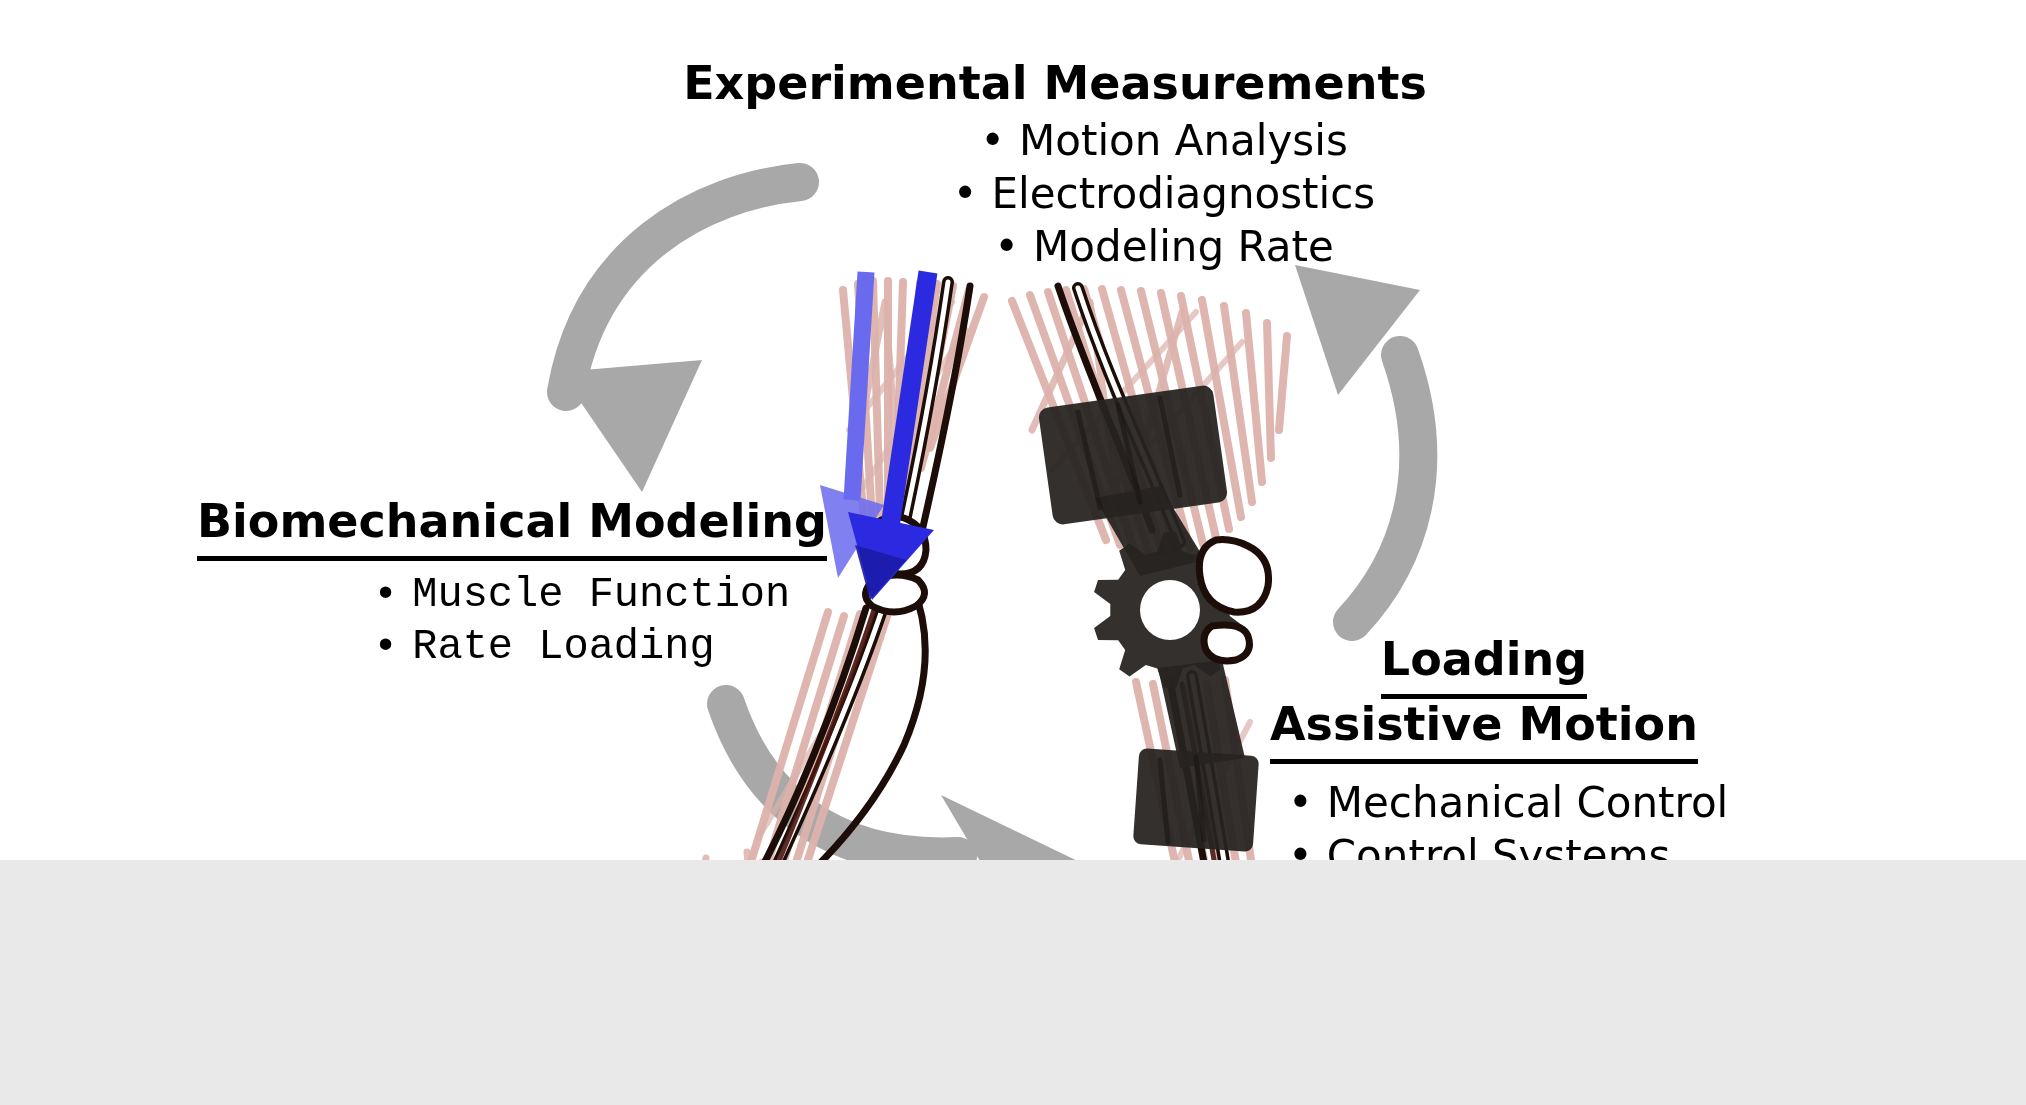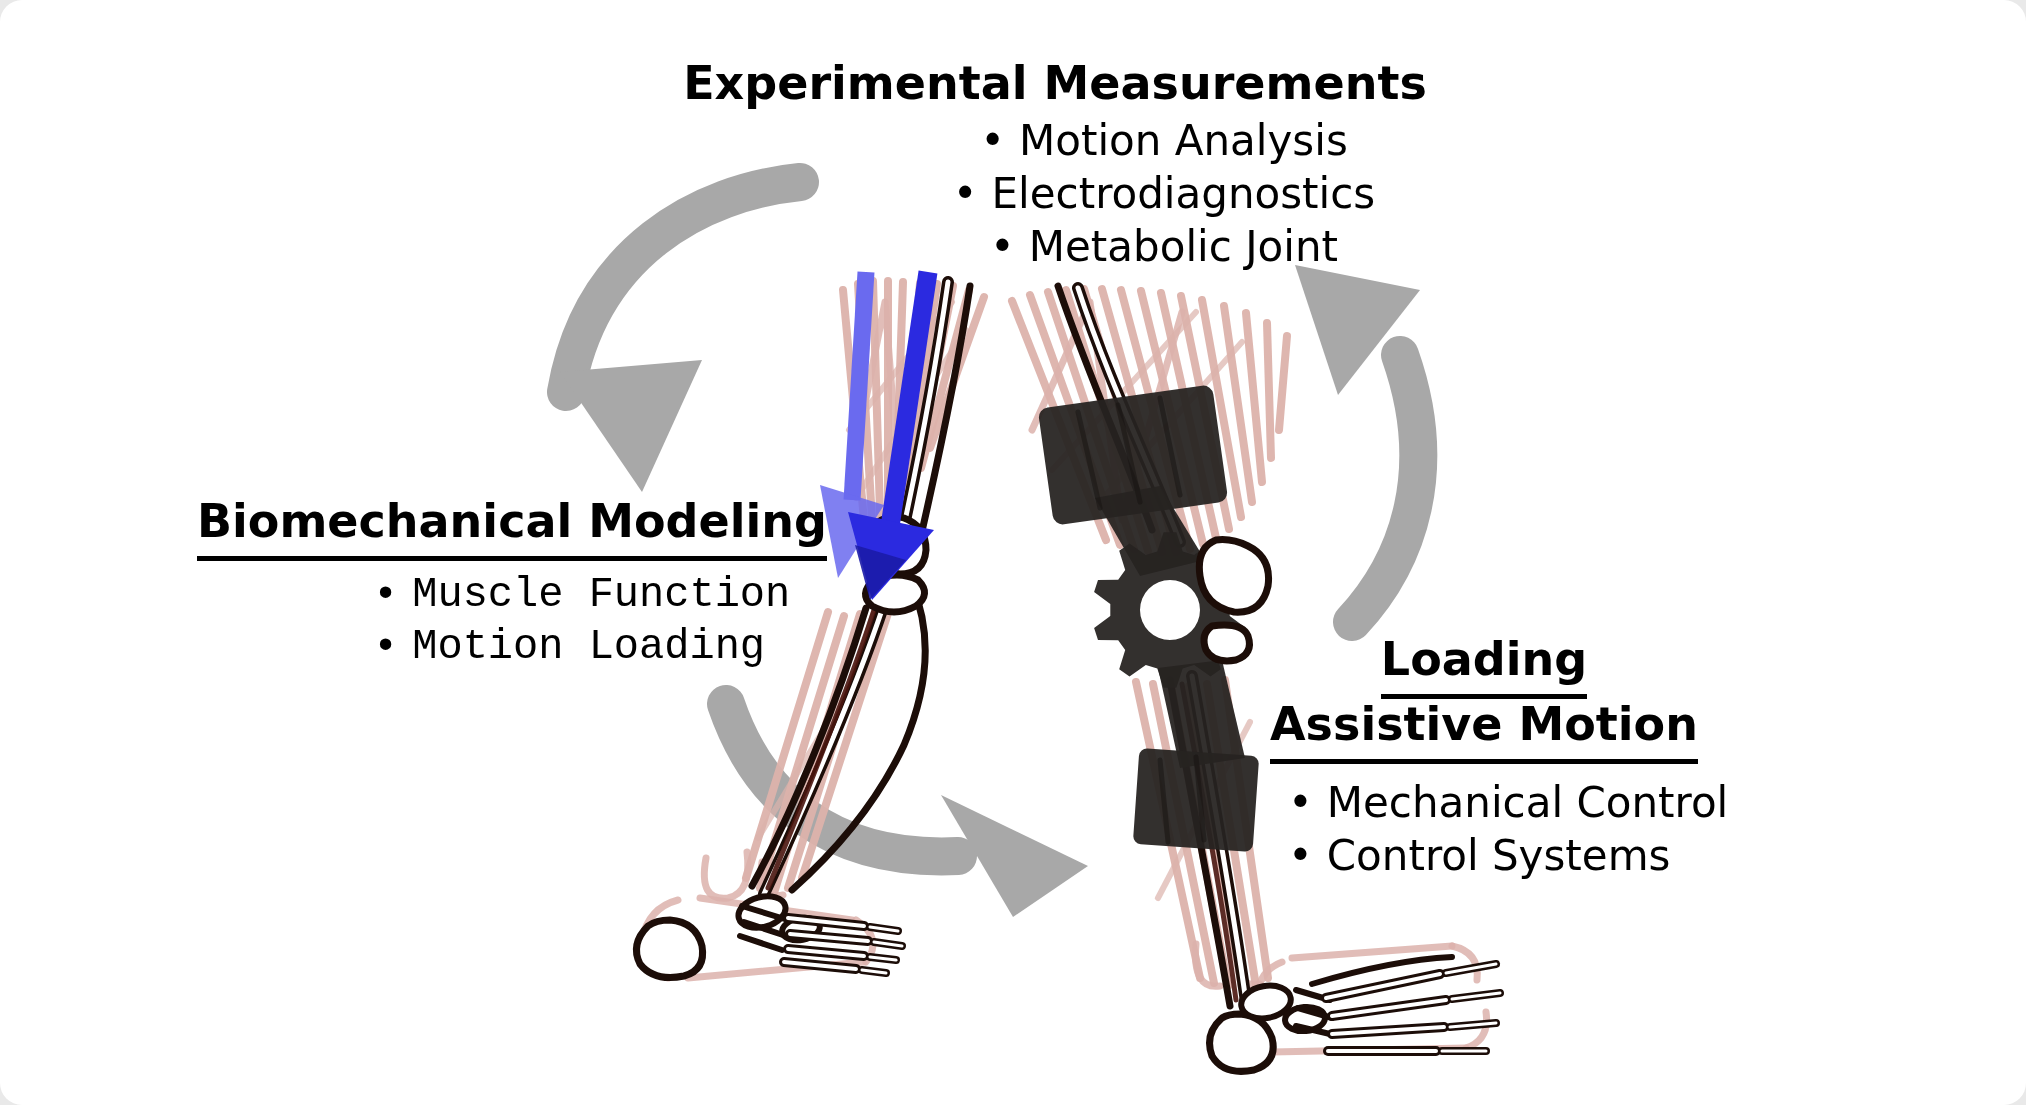--- a/index.html
+++ b/index.html
@@ -2,22 +2,22 @@
 <html style="--background: #ffffff; --text: #000000; --arrow-gray: #a8a8a8; --muscle-pink: #dcb2ab; --ink: #1c0d08; --maroon: #4a150e; --exo-dark: #262321; --blue-light: #6a6aef; --blue-dark: #2b2ae0; --blue-deep: #1b1ba8; --bone-fill: #ffffff; --bullet-glyph: &quot;•&quot;;"><head>
 <meta charset="utf-8">
 <style>
   :root{
     --arrow-gray:#a8a8a8; --muscle-pink:#dcb2ab; --ink:#1c0d08; --maroon:#4a150e;
     --exo-dark:#262321; --blue-light:#6a6aef; --blue-dark:#2b2ae0; --blue-deep:#1b1ba8;
     --text:#000000; --background:#ffffff; --bone-fill:#ffffff;
   }
   html,body{margin:0;padding:0;background:#e9e9e9;}
   .canvas{
-    position:relative; width:2026px; height:1105px; background:var(--background);
-    font-family:"DejaVu Sans","Liberation Sans",sans-serif; overflow:hidden;border-radius:22px;
+    position:relative; width:2026px; height:860px; background:var(--background);
+    font-family:"DejaVu Sans","Liberation Sans",sans-serif; overflow:hidden;
   }
   .art{position:absolute;left:0;top:0;width:2026px;height:1105px;}
   .block{position:absolute;color:var(--text);}
   .hd{font-weight:bold;font-size:46px;line-height:50px;white-space:nowrap;}
   .hd .u{display:inline-block;border-bottom:5px solid var(--text);padding-bottom:10px;}
   ul.bl{list-style:none;margin:0;padding:0;}
   ul.bl li{font-size:42px;line-height:52px;white-space:nowrap;}
   ul.bl li::before{content:var(--bullet-glyph,"\2022");margin-right:14px;}
   #top-block{left:650px;top:58px;width:810px;}
   #top-block .hd{text-align:center;}
@@ -220,29 +220,29 @@
       <polygon fill="var(--blue-dark)" points="848,512 934,530 872,600"></polygon>
       <polygon fill="var(--blue-deep)" fill-opacity="0.9" points="855,545 906,560 870,600"></polygon>
     </g>
   </svg>
 
   <div class="block" id="top-block">
     <div class="hd">Experimental Measurements</div>
     <ul class="bl">
       <li>Motion Analysis</li>
       <li>Electrodiagnostics</li>
-      <li>Metabolic Joint</li>
+      <li>Modeling Rate</li>
     </ul>
   </div>
 
   <div class="block" id="left-block">
     <div class="hd"><span class="u">Biomechanical Modeling</span></div>
     <ul class="bl">
       <li>Muscle Function</li>
-      <li>Motion Loading</li>
+      <li>Rate Loading</li>
     </ul>
   </div>
 
   <div class="block" id="right-block">
     <div class="hd"><span class="u">Loading</span></div>
     <div class="hd"><span class="u">Assistive Motion</span></div>
     <ul class="bl">
       <li>Mechanical Control</li>
       <li>Control Systems</li>
     </ul>

